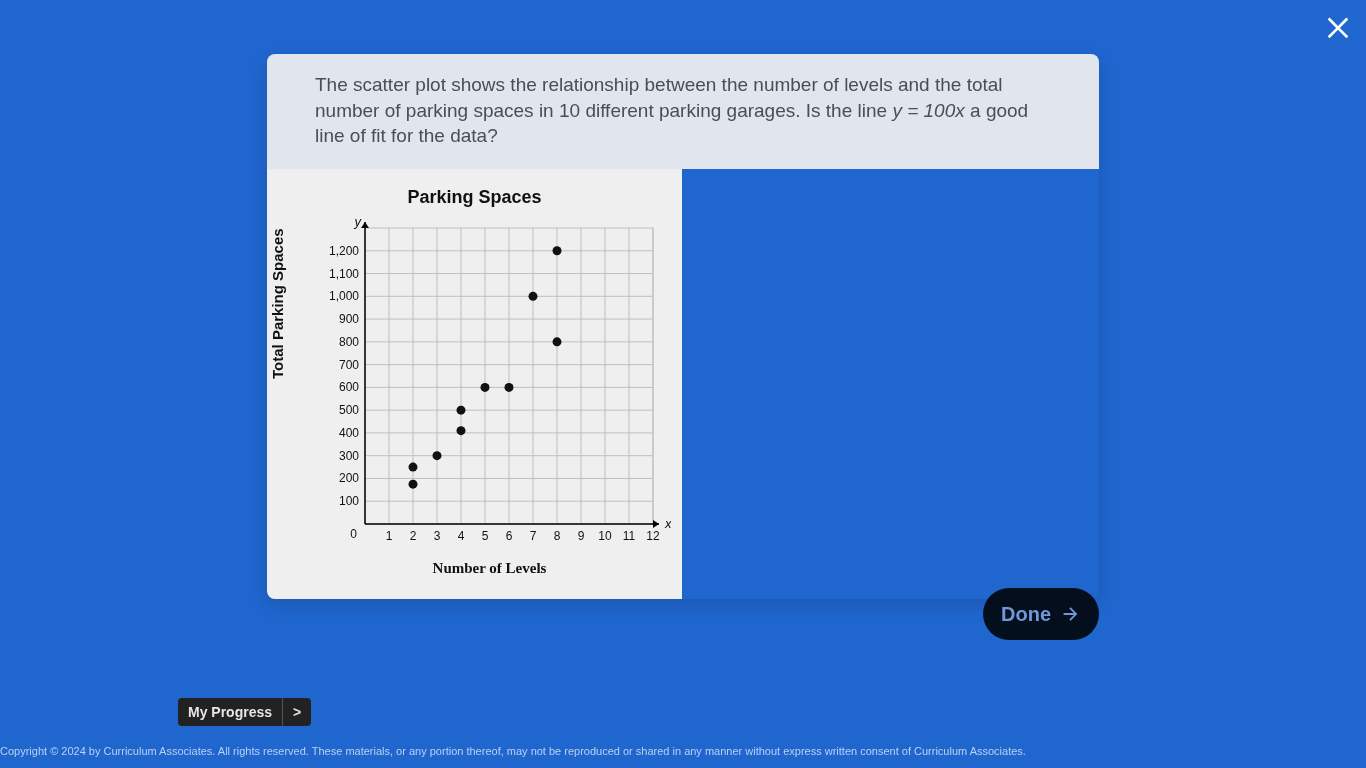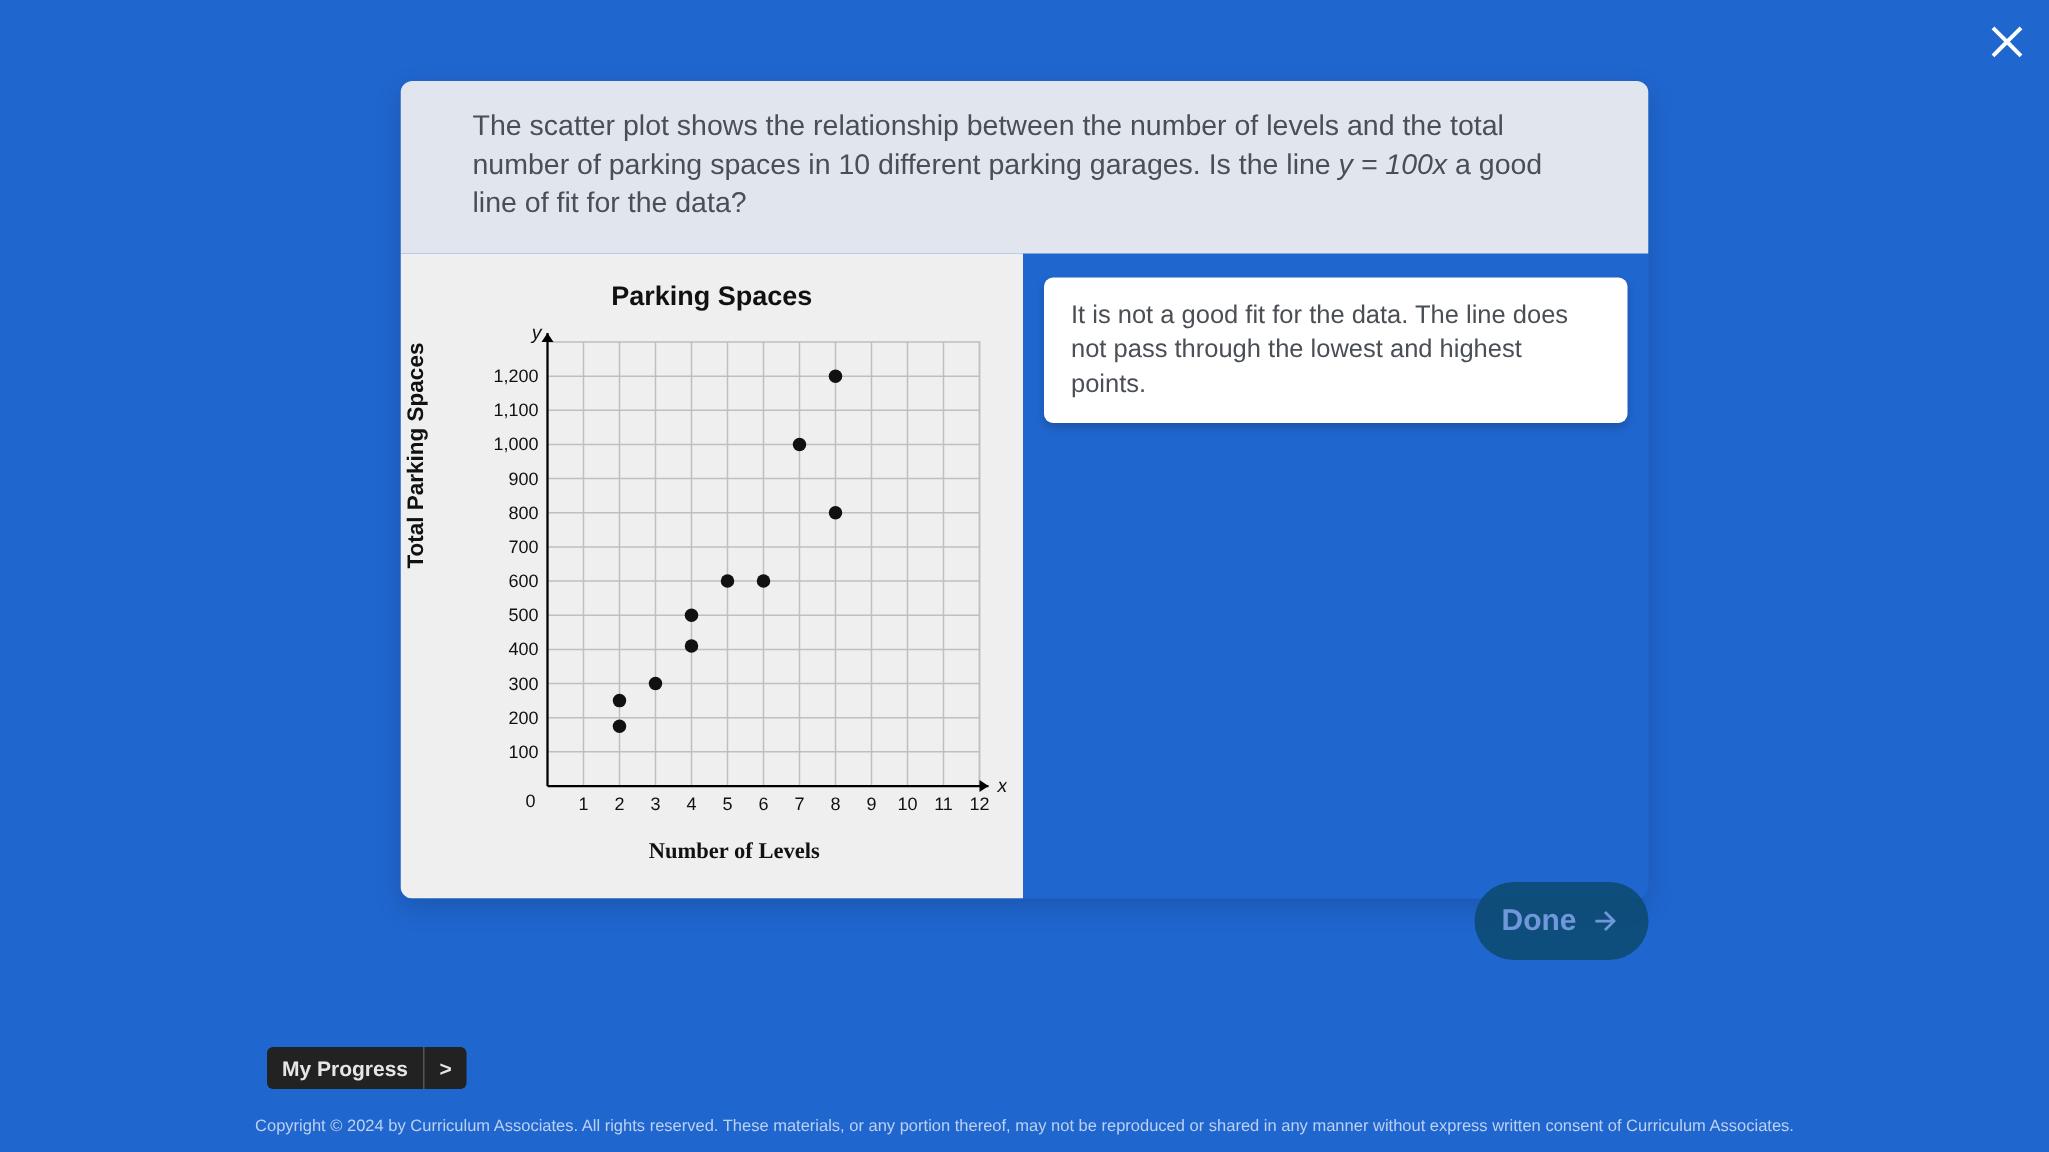--- a/index.html
+++ b/index.html
@@ -97,21 +97,21 @@
   .answer.selected {
     background: #f0a52e;
     color: #fff;
   }
 
   .done-btn {
     position: absolute;
     left: 983px; top: 588px;
     width: 116px; height: 52px;
     border-radius: 26px;
-    background: #0c4a6e;
+    background: #000000;
     color: #7ea1dd;
     display: flex;
     align-items: center;
     justify-content: center;
     gap: 8px;
     font-size: 20px;
     font-weight: 700;
     cursor: pointer;
     opacity: .85;
   }
@@ -135,21 +135,21 @@
   .progress-btn .chev {
     border-left: 1px solid #555;
     padding: 0 10px;
     height: 100%;
     display: flex; align-items: center;
   }
 
   .copyright {
     position: absolute;
     left: 0; right: 0; top: 745px;
-    text-align: center;
+    text-align: left;
     color: #bcd0ef;
     font-size: 11px;
   }
 </style>
 </head>
 <body>
 
 <div class="close-icon">
   <svg viewBox="0 0 24 24">
       <path fill="currentColor" d="M18.3 5.71 12 12.01l-6.3-6.3L4.29 7.12l6.3 6.3-6.3 6.29 1.41 1.42 6.3-6.3 6.3 6.3 1.41-1.42-6.3-6.29 6.3-6.3z"></path>
@@ -234,21 +234,20 @@
             <circle cx="198" cy="173.3846153846154" r="4.5" fill="#111"></circle>
             <circle cx="222" cy="82.30769230769229" r="4.5" fill="#111"></circle>
             <circle cx="246" cy="127.84615384615384" r="4.5" fill="#111"></circle>
             <circle cx="246" cy="36.769230769230774" r="4.5" fill="#111"></circle>
           </svg>
       </div>
       <div class="axis-label-x">Number of Levels</div>
     </div>
 
     <div class="answers-pane" id="answers">
-        <div class="answer"><span>It is not a good fit for the data. The line does not pass through the lowest and highest points.</span></div>
       </div>
   </div>
 </div>
 
 <div class="done-btn">
   <span>Done</span>
   <svg viewBox="0 0 24 24">
       <path fill="currentColor" d="M5 11h11.17l-4.88-4.88L12.71 4.7 20 12l-7.29 7.3-1.42-1.42L16.17 13H5z"></path>
     </svg>
 </div>

